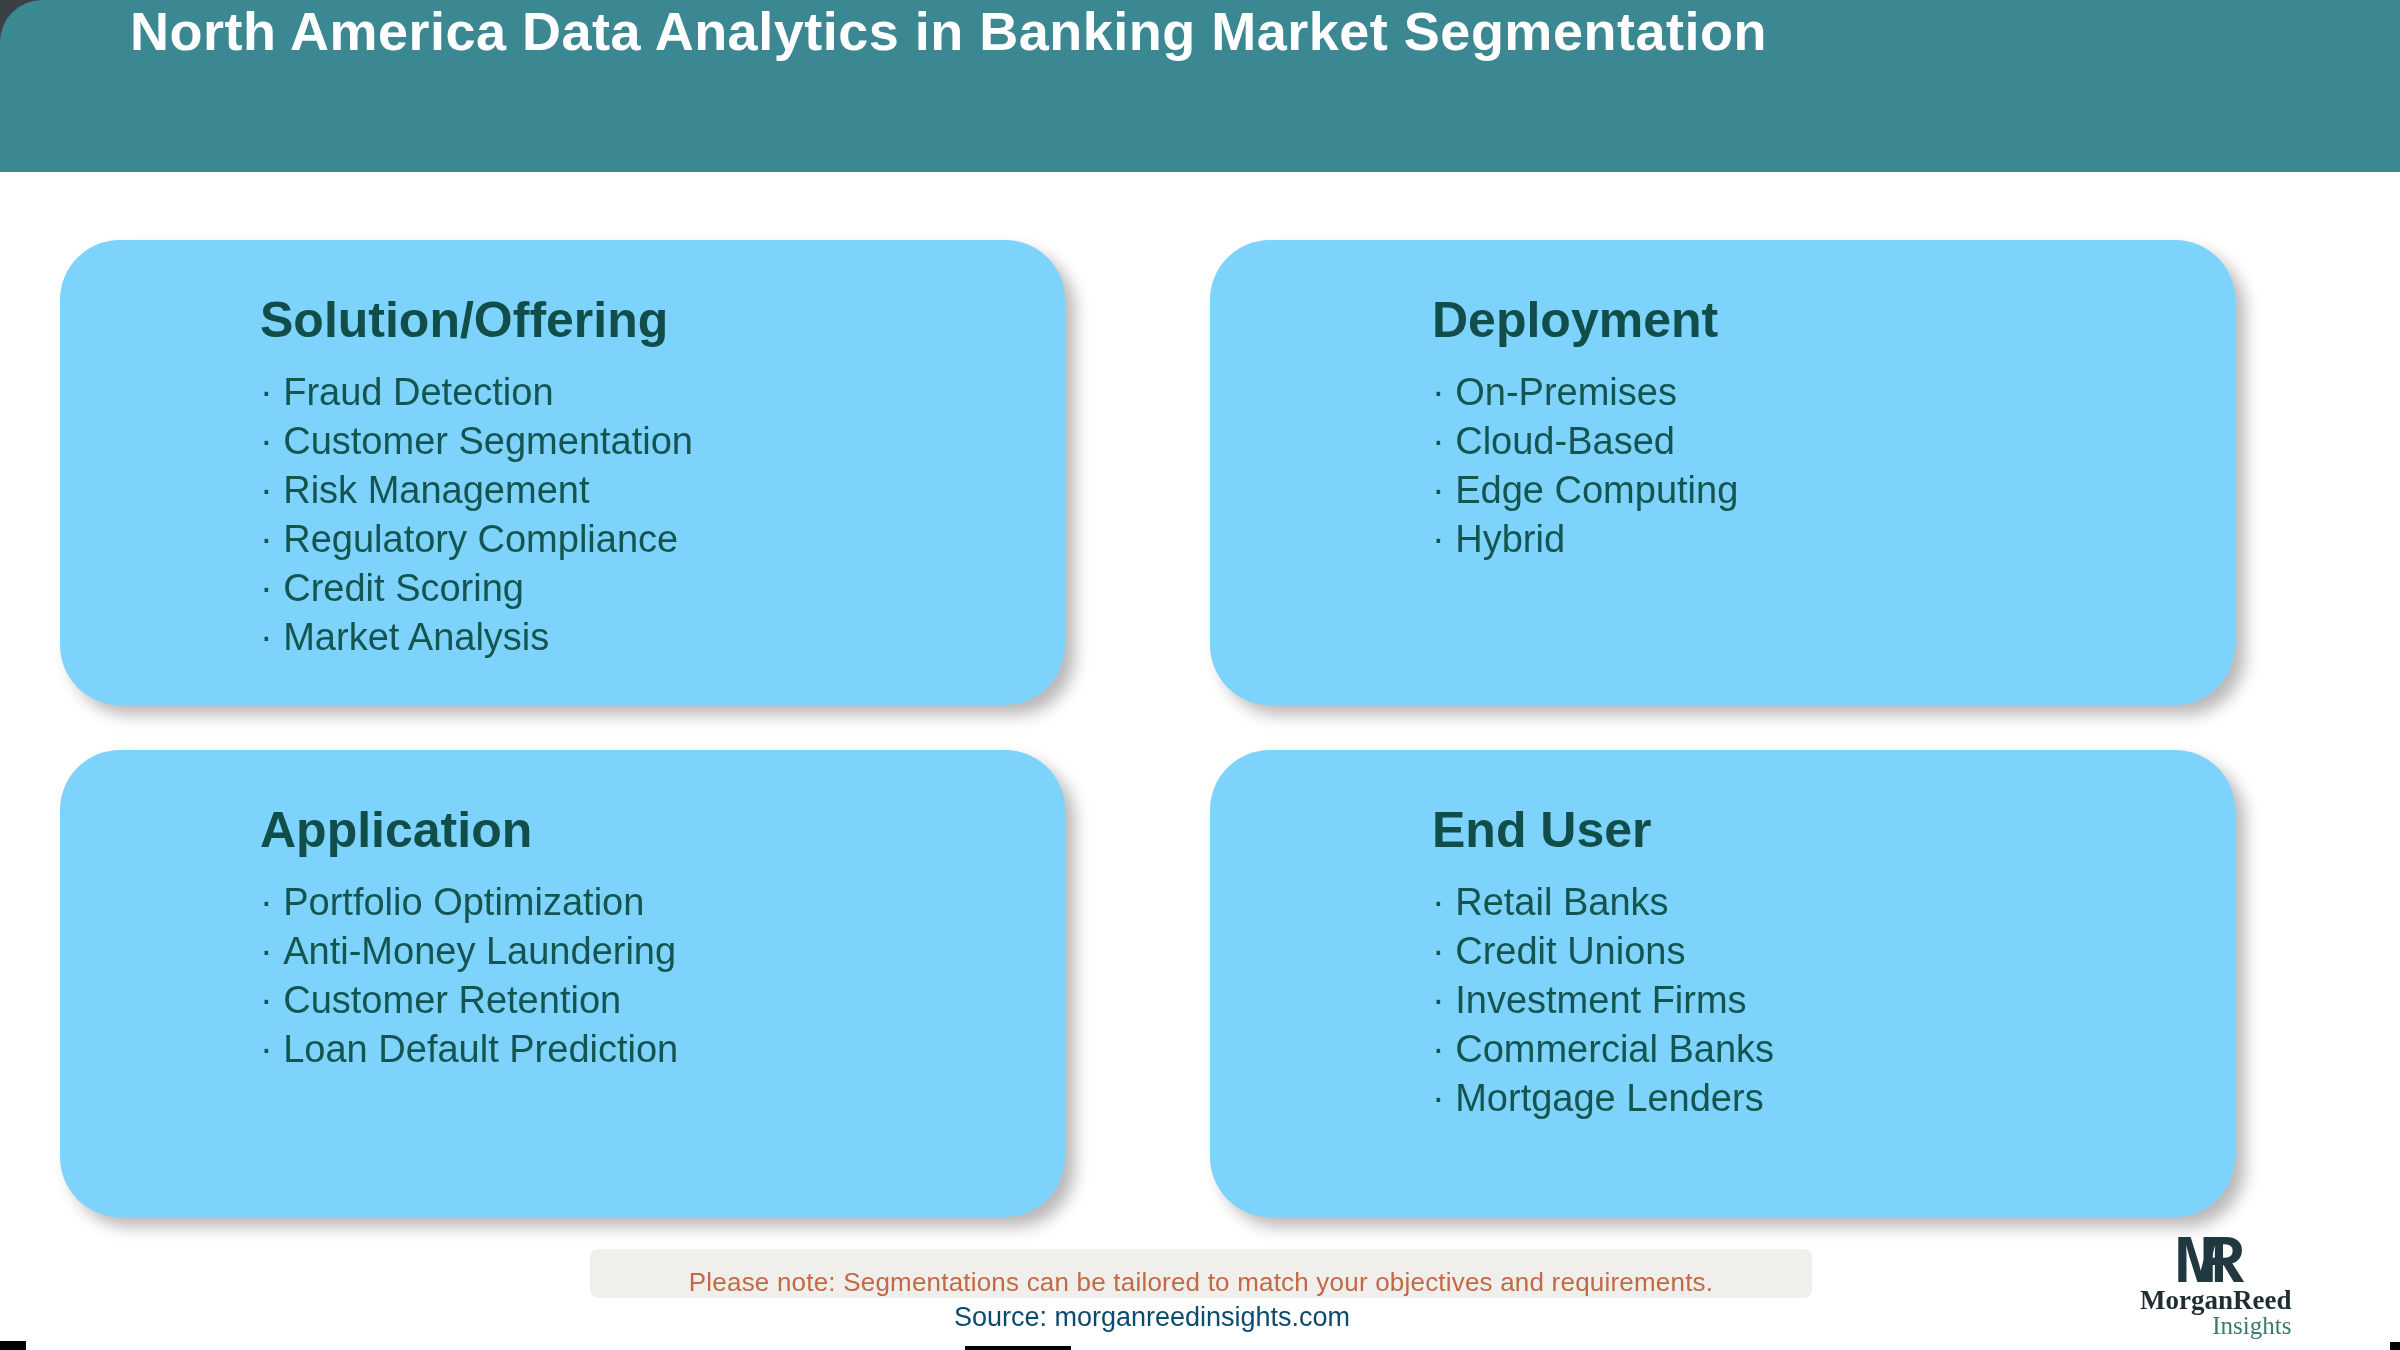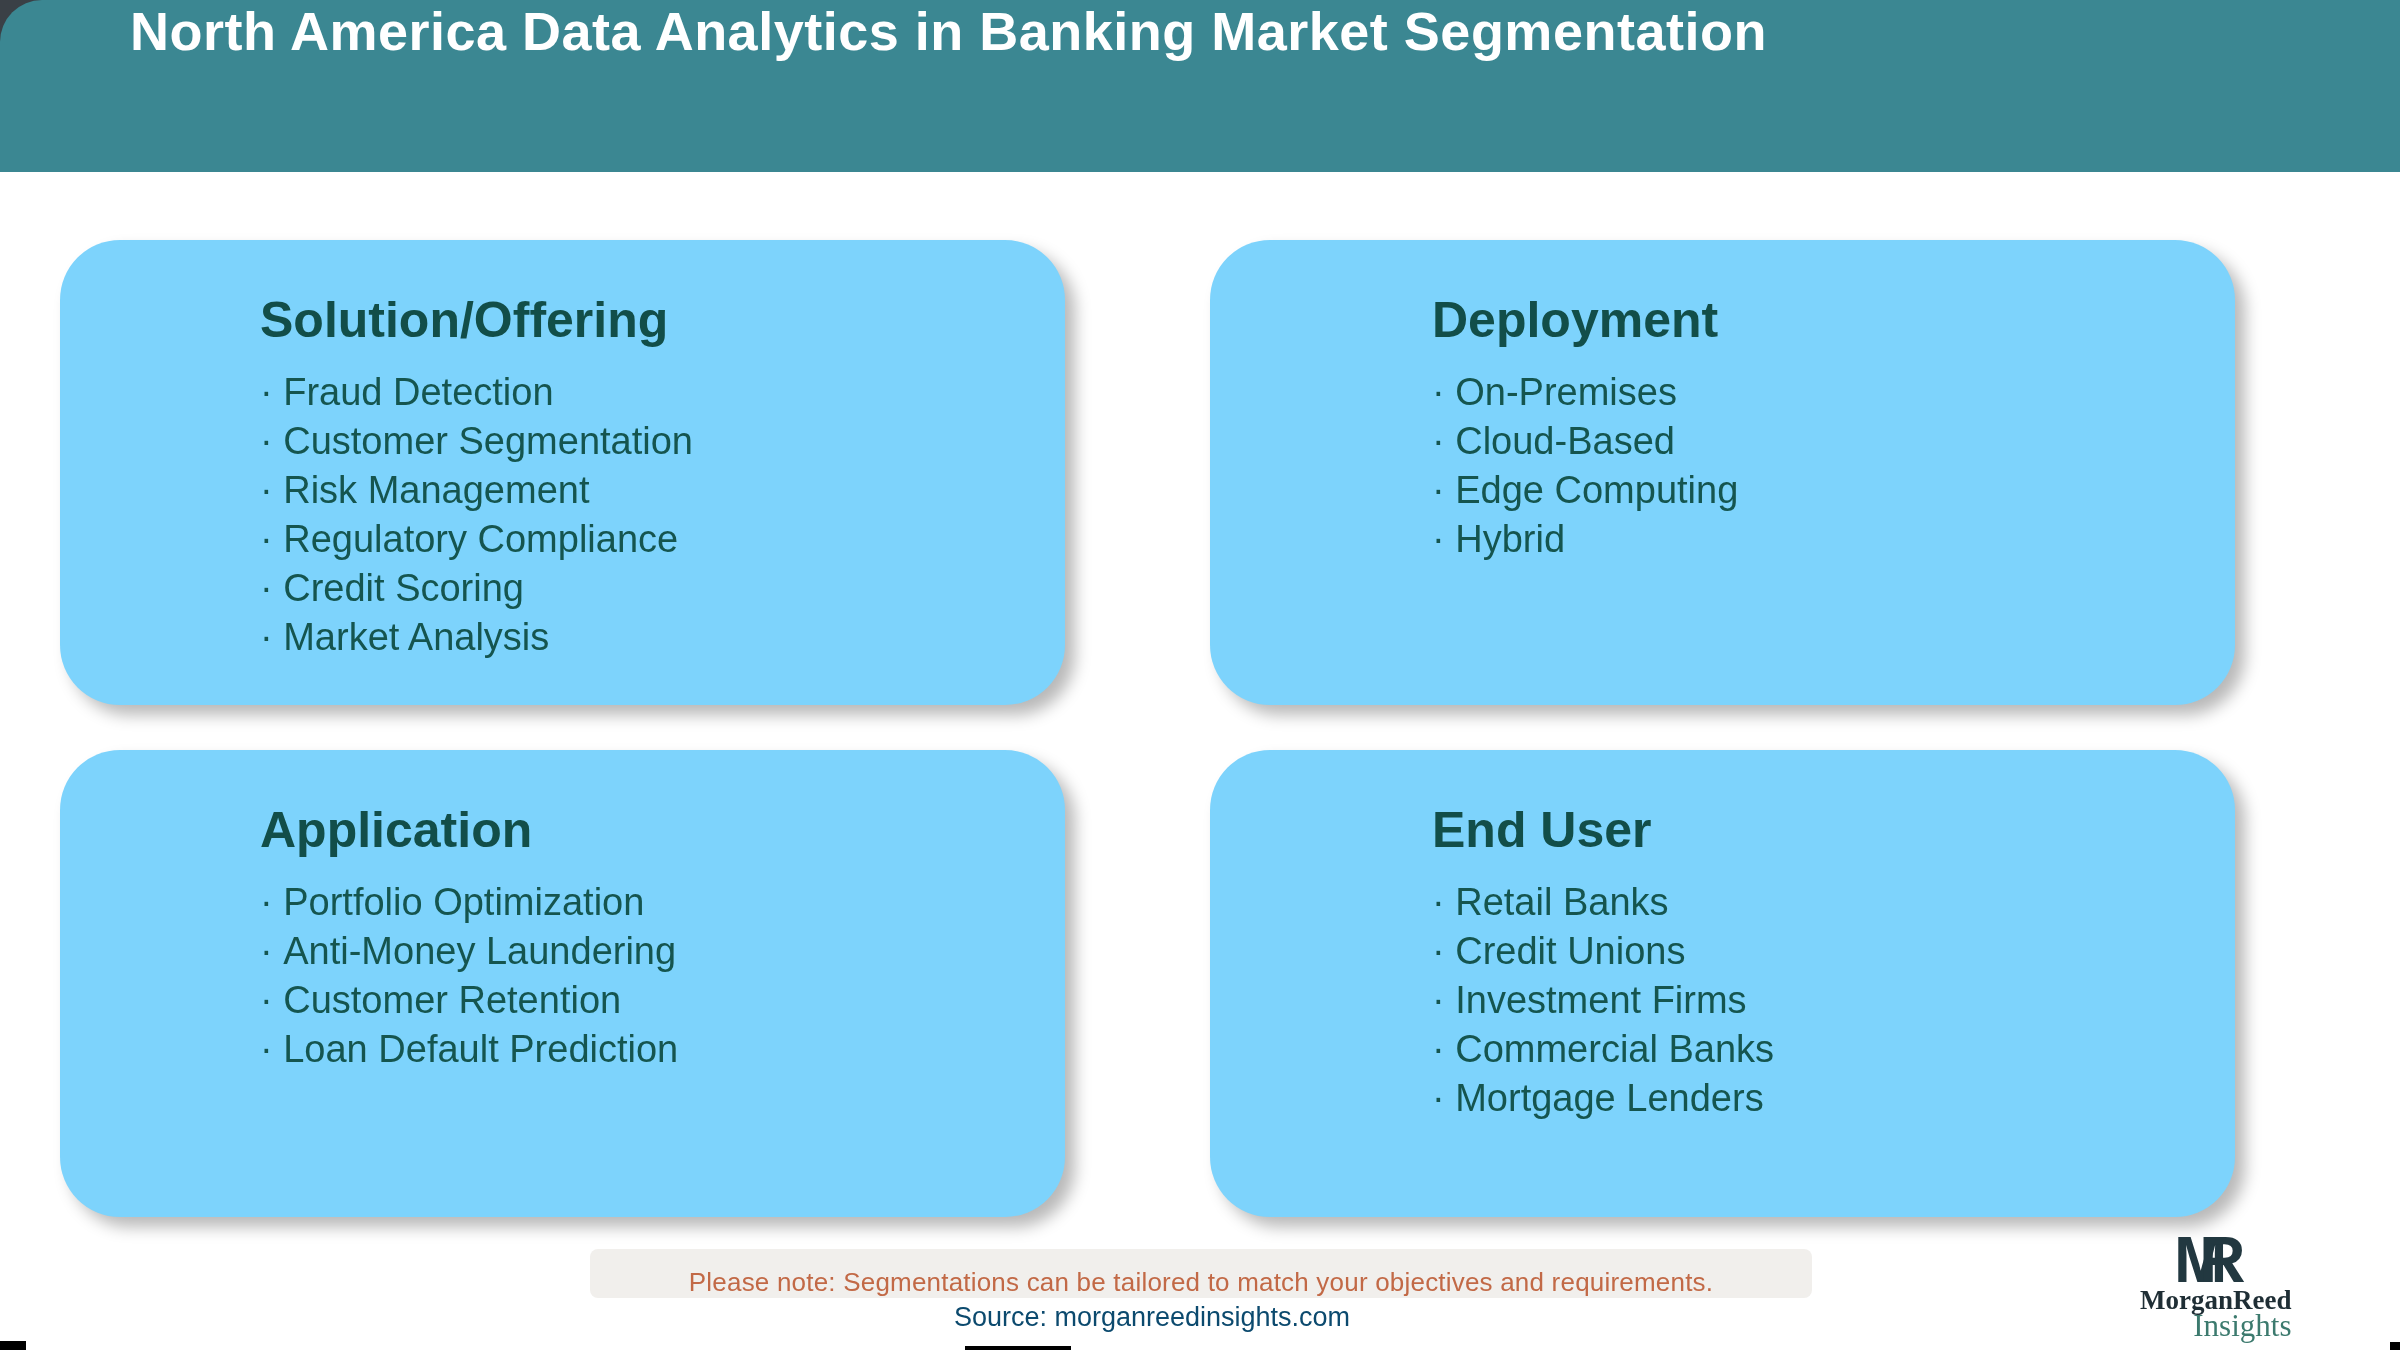--- a/index.html
+++ b/index.html
@@ -68,21 +68,21 @@
     letter-spacing:0; margin-right:12px;
   }
   .monogram .m, .monogram .r { display:inline-block; }
   .monogram .r { margin-left:-28px; }
   .logo-text { display:flex; flex-direction:column; justify-content:center;text-align:right; }
   .logo-line1 {
     font-family:"Liberation Serif", serif; font-size:27px; font-weight:bold;
     color:#1f2e35; line-height:24px; white-space:nowrap;
   }
   .logo-line2 {
-    font-family:"Liberation Serif", serif; font-size:31px;
+    font-family:"Liberation Serif", serif; font-size:25px;
     color:#3c7a6e; line-height:24px; margin-top:2px;
   }
 
   .mark { position:absolute; background:#000000; z-index:2; }
   .mark-bl { left:0px; top:1341px; width:26px; height:9px; }
   .mark-bc { left:965px; top:1346px; width:106px; height:4px; }
   .mark-br { left:2390px; top:1342px; width:10px; height:8px; }
 </style>
 </head>
 <body>

